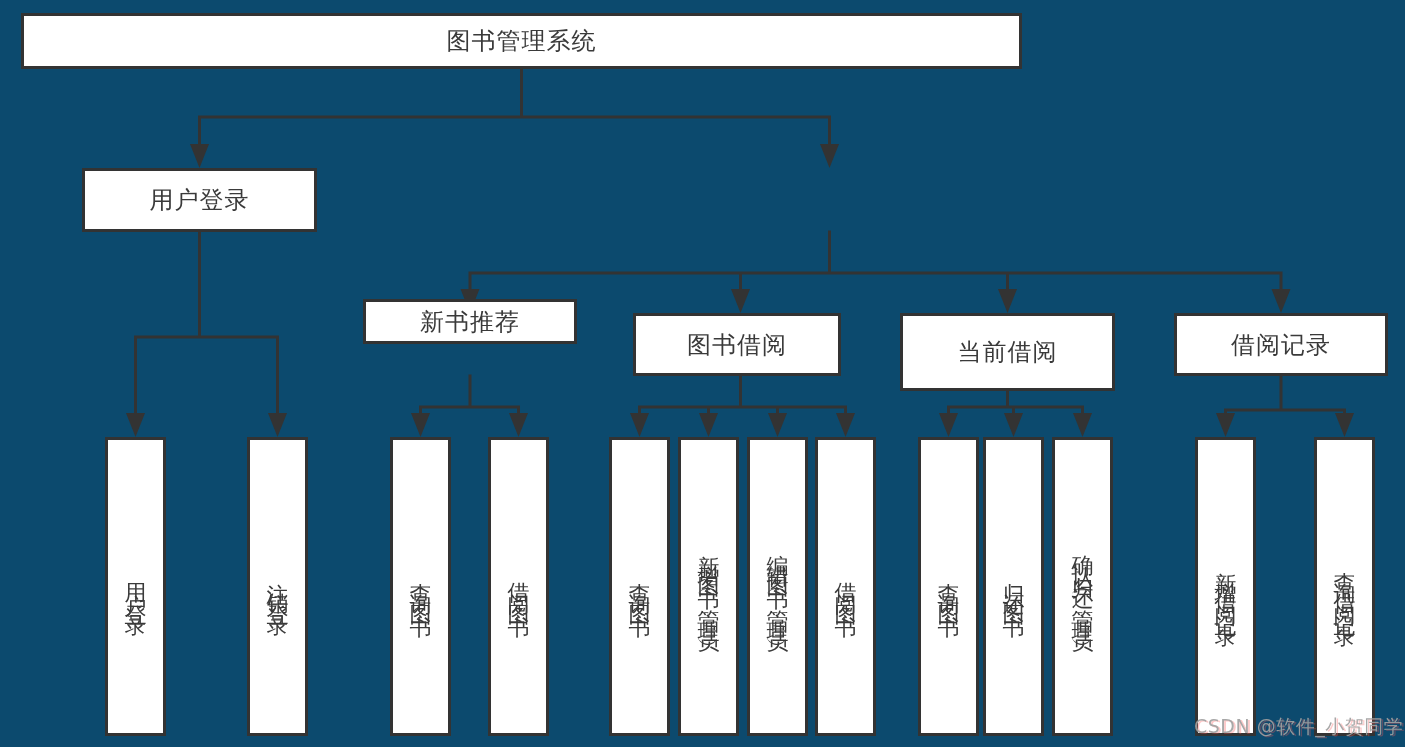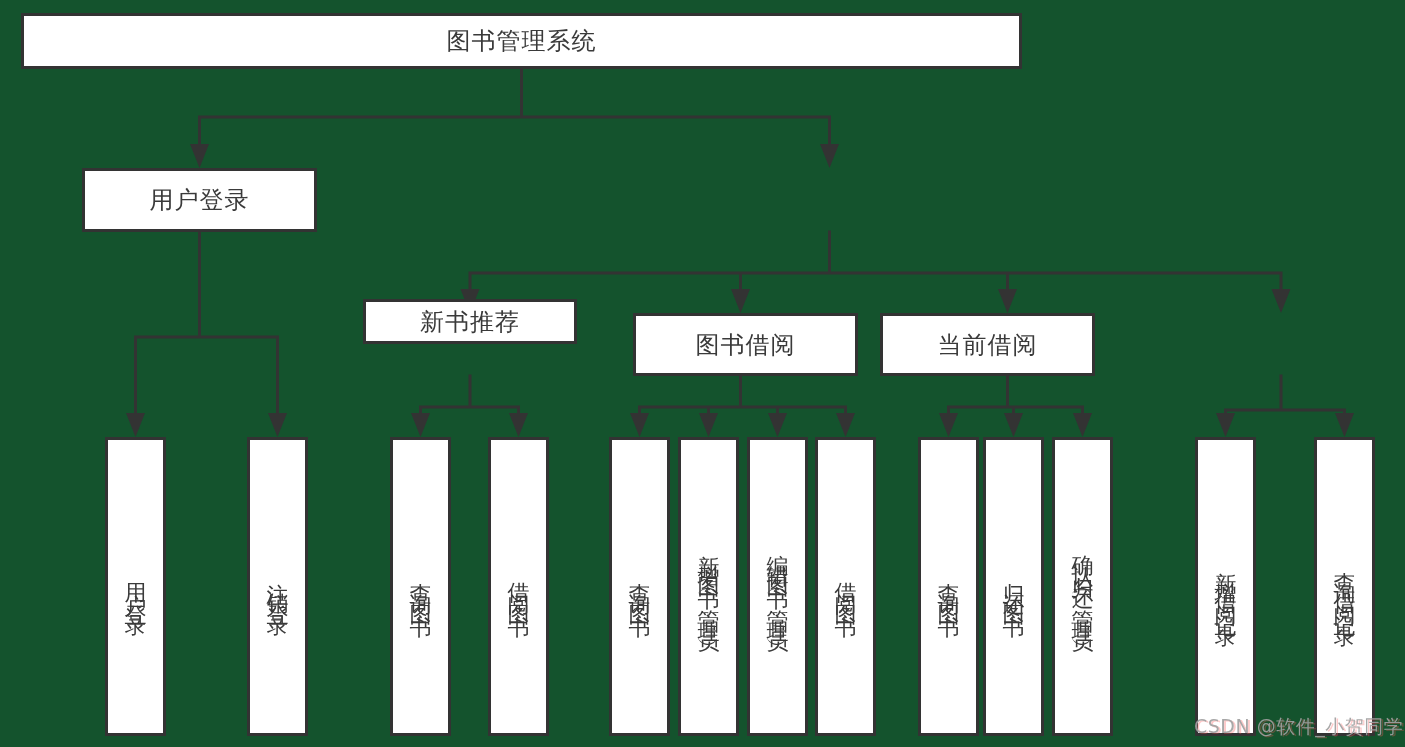--- a/index.html
+++ b/index.html
@@ -1,19 +1,19 @@
 <!DOCTYPE html>
 <html><head>
 <meta charset="utf-8">
 <style>
   html,body{margin:0;padding:0;background:#ffffff;}
   #stage{
     position:relative;
     width:1405px;height:747px;
-    background:#14532d;
+    background:#0c4a6e;
     font-family:"DejaVu Sans","Liberation Sans",sans-serif;
     overflow:hidden;
   }
   #wires{position:absolute;left:0;top:0;z-index:1;pointer-events:none;}
   .node{
     position:absolute;
     box-sizing:border-box;
     background:#ffffff;
     border:3px solid #333333;
     color:#3a3a3a;
@@ -28,22 +28,22 @@
     letter-spacing:11px;
     line-height:1;
   }
   
   .n-root{left:21px;top:13px;width:1001px;height:56px;}
   
   .n-l2-0{left:82px;top:168px;width:235px;height:64px;}
   .n-l2-1{left:712px;top:168px;width:235px;height:64px;}
   
   .n-l3-0{left:363px;top:299px;width:214px;height:45px;}
-  .n-l3-1{left:633px;top:313px;width:225px;height:63px;}
-  .n-l3-2{left:880px;top:313px;width:215px;height:63px;}
+  .n-l3-1{left:633px;top:313px;width:208px;height:63px;}
+  .n-l3-2{left:900px;top:313px;width:215px;height:78px;}
   .n-l3-3{left:1174px;top:313px;width:214px;height:63px;}
   
   .leaf{top:437px;width:61px;height:299px;}
   .n-g1-0{left:105px;}  .n-g1-1{left:247px;}
   .n-g2-0{left:390px;}  .n-g2-1{left:488px;}
   .n-g3-0{left:609px;}  .n-g3-1{left:678px;}  .n-g3-2{left:747px;}  .n-g3-3{left:815px;}
   .n-g4-0{left:918px;}  .n-g4-1{left:983px;}  .n-g4-2{left:1052px;}
   .n-g5-0{left:1195px;} .n-g5-1{left:1314px;}
   #watermark{
     position:absolute;
@@ -103,20 +103,21 @@
     </g>
   </svg>
 
   <div class="node hnode n-root">图书管理系统</div>
 
   <div class="node hnode n-l2-0">用户登录</div>
 
   <div class="node hnode n-l3-0">新书推荐</div>
   <div class="node hnode n-l3-1">图书借阅</div>
   <div class="node hnode n-l3-2">当前借阅</div>
+  <div class="node hnode n-l3-3">借阅记录</div>
 
   <div class="node vnode leaf n-g1-0">用户登录</div>
   <div class="node vnode leaf n-g1-1">注销登录</div>
 
   <div class="node vnode leaf n-g2-0">查询图书</div>
   <div class="node vnode leaf n-g2-1">借阅图书</div>
 
   <div class="node vnode leaf n-g3-0">查询图书</div>
   <div class="node vnode leaf n-g3-1">新增图书（管理员）</div>
   <div class="node vnode leaf n-g3-2">编辑图书（管理员）</div>

